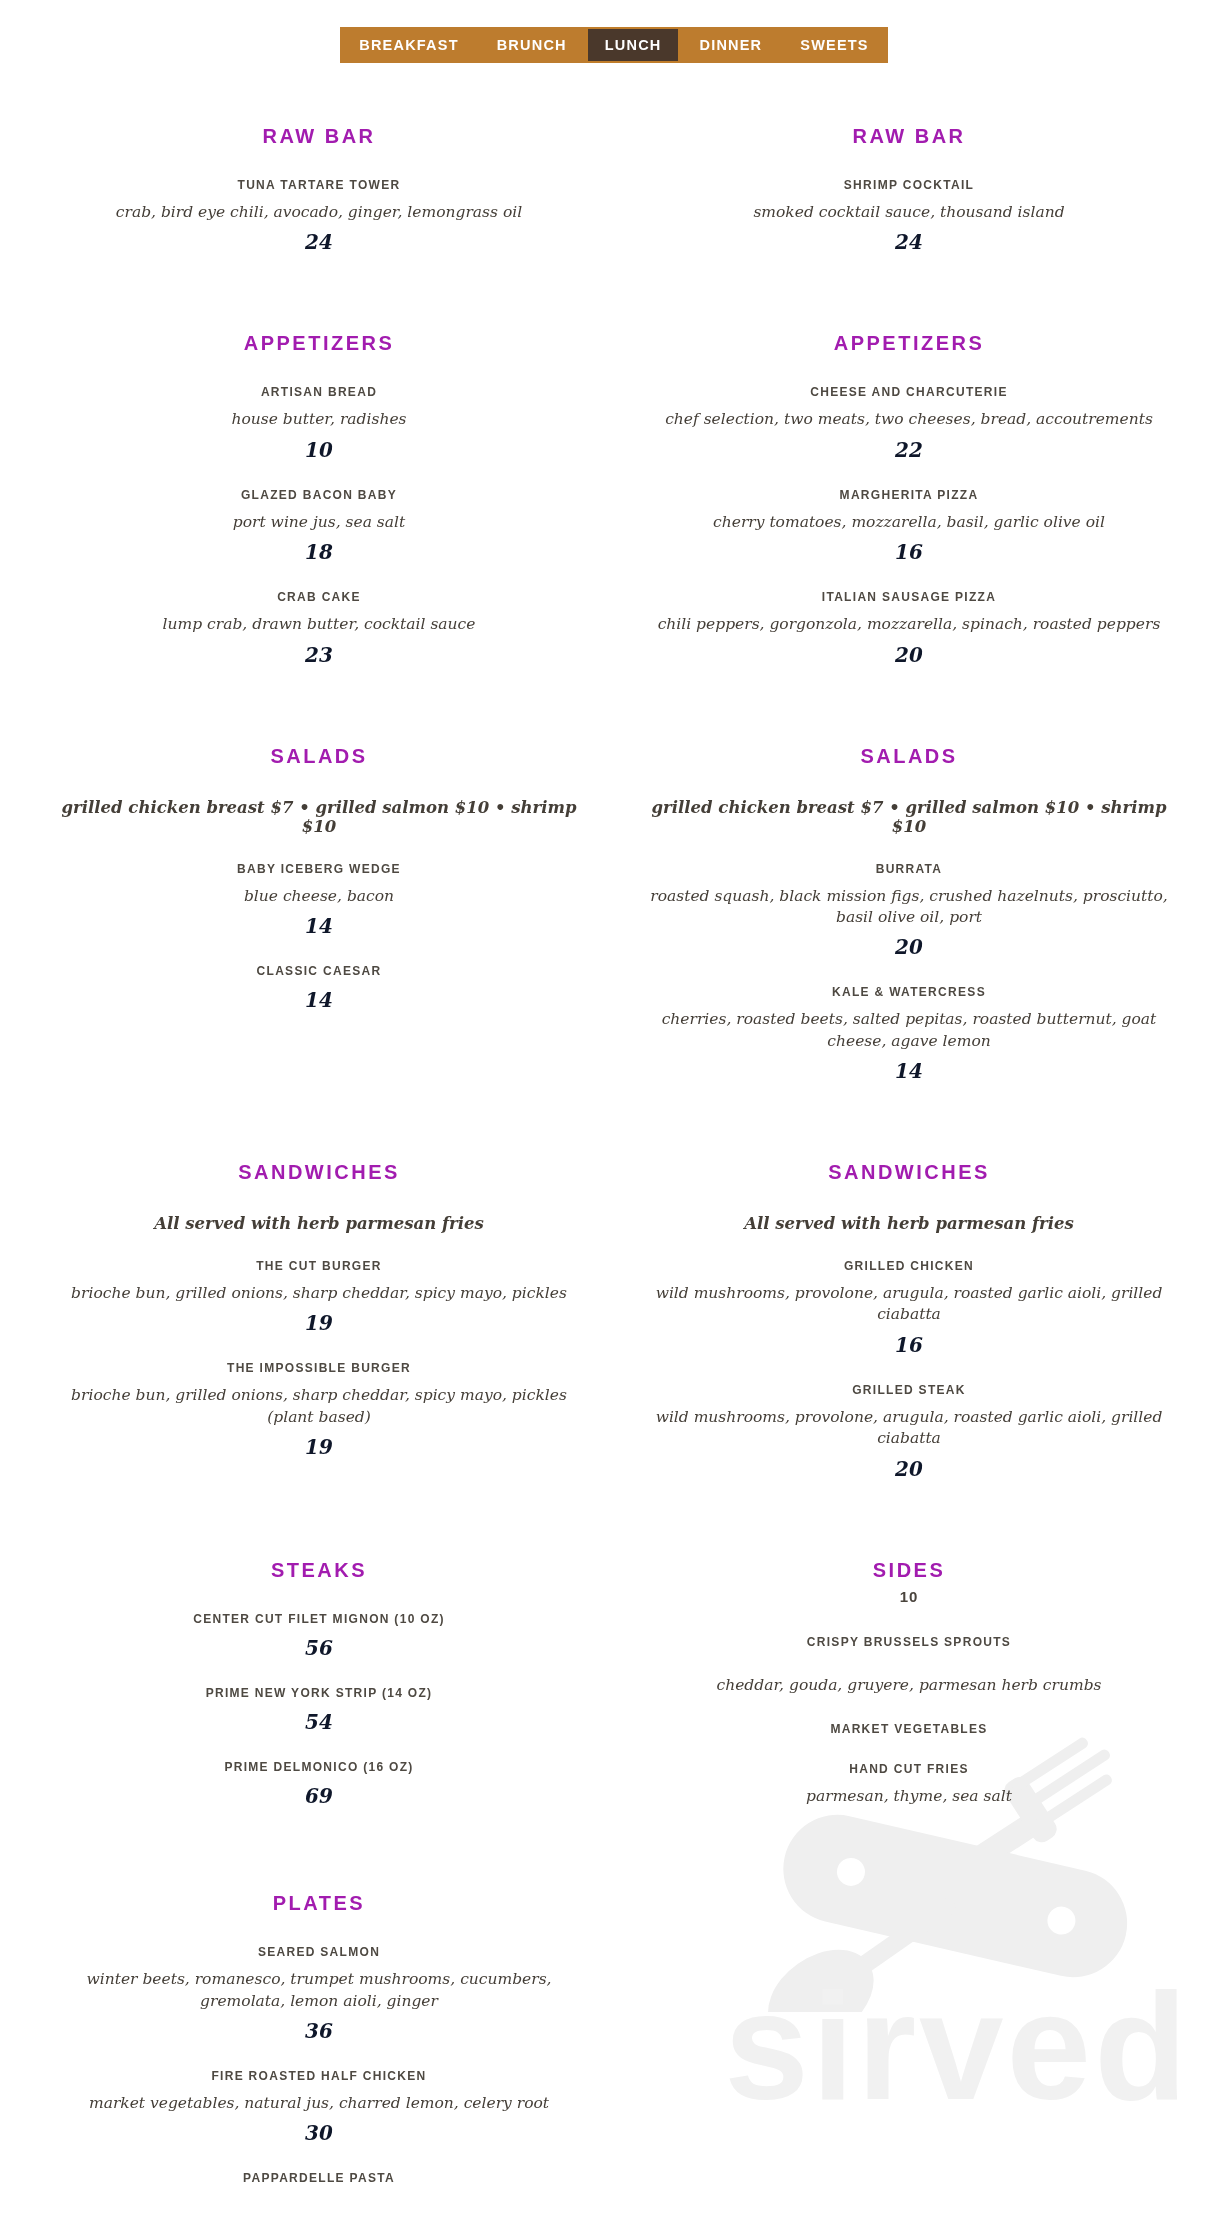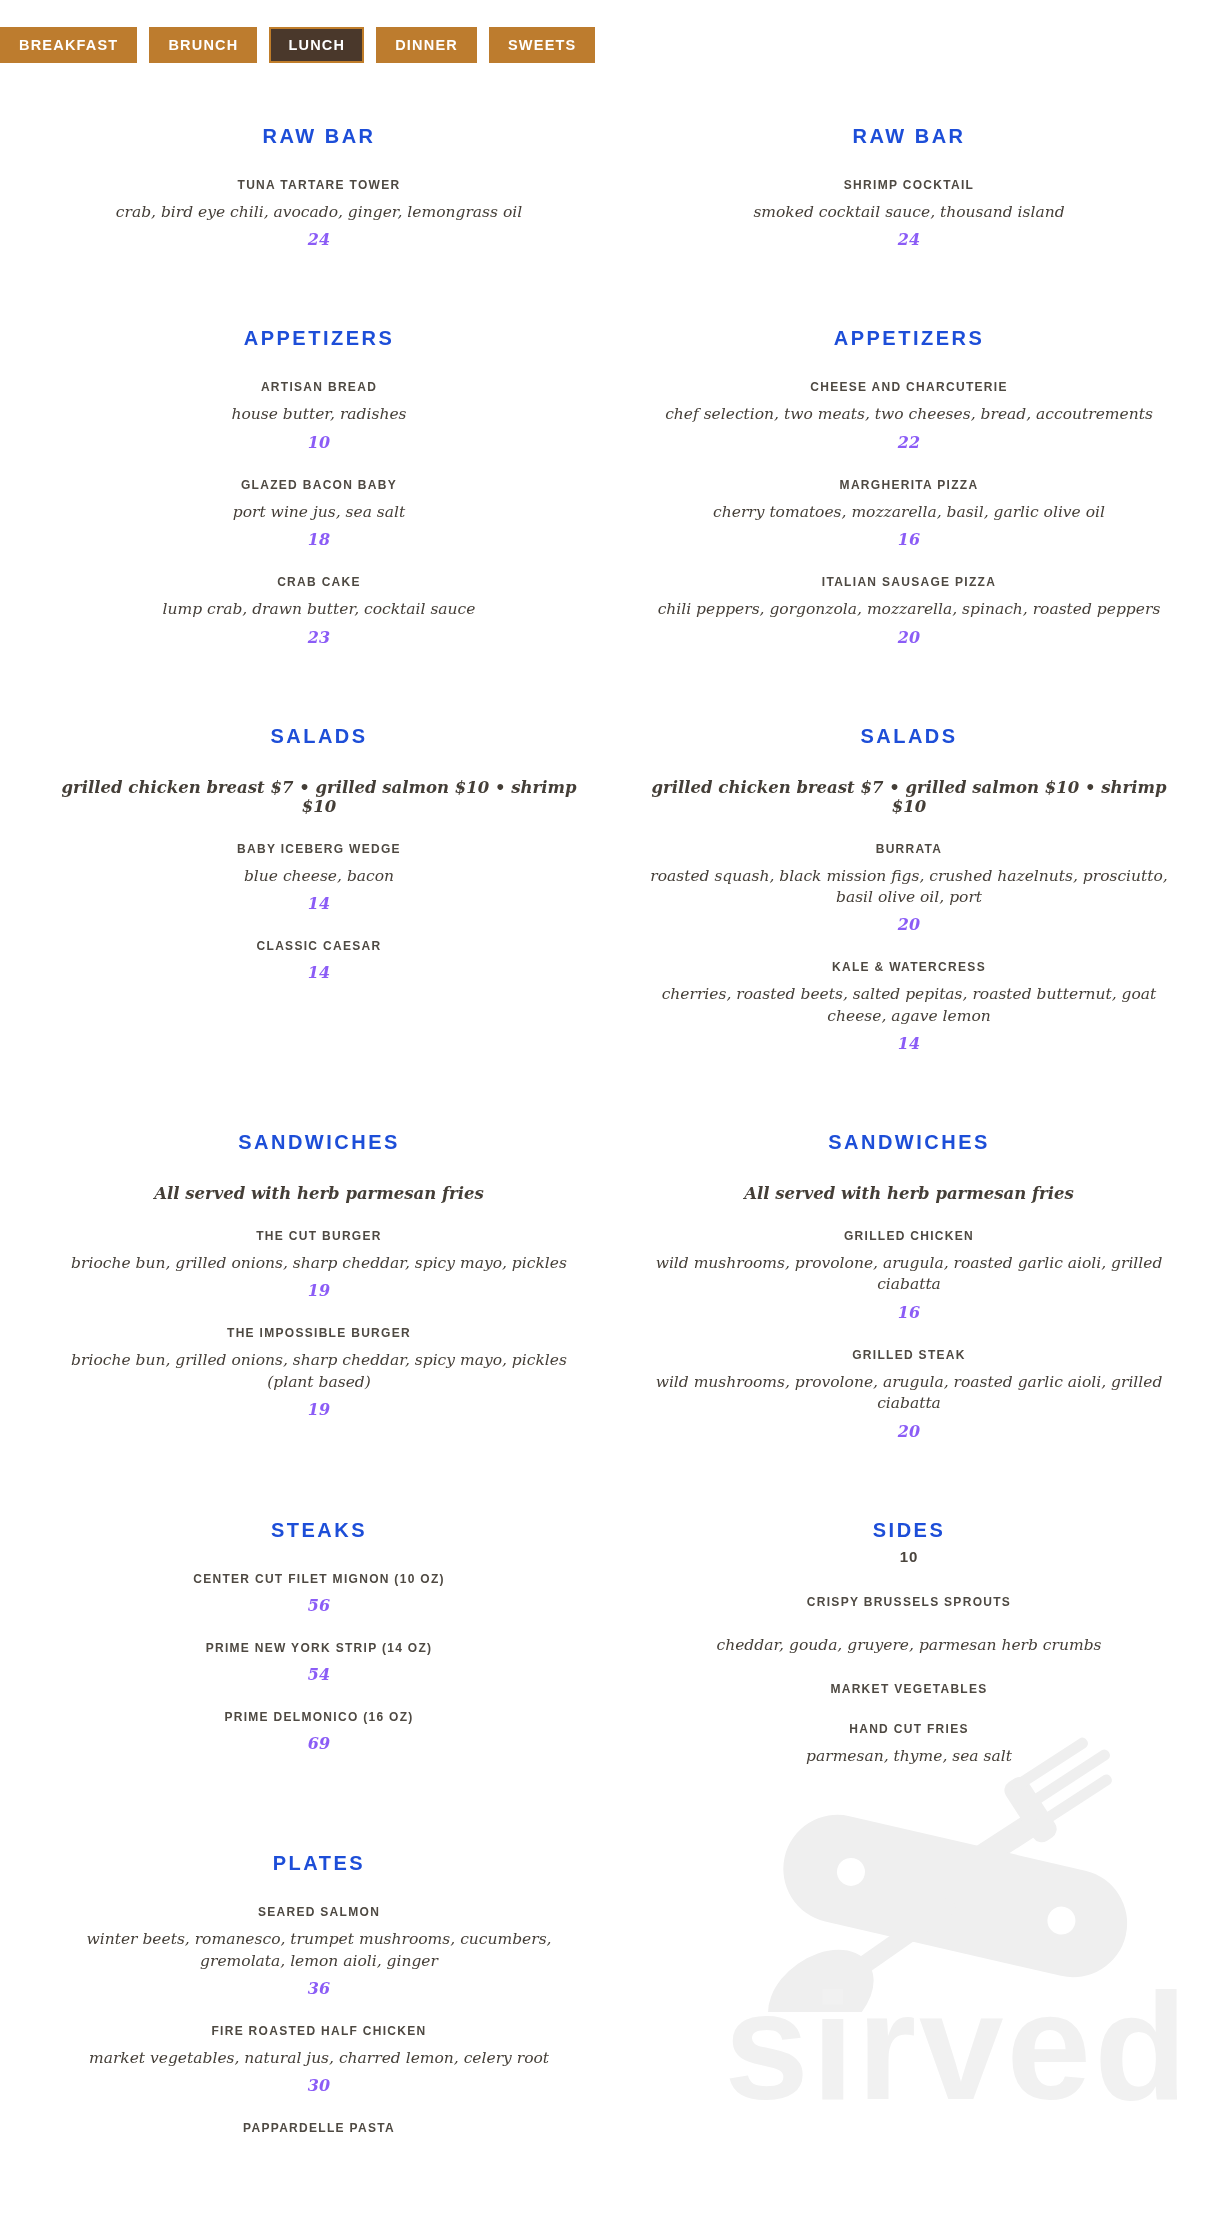--- a/index.html
+++ b/index.html
@@ -1,36 +1,36 @@
 <!DOCTYPE html>
 <html><head>
 <meta charset="utf-8">
 <style>
   html,body{margin:0;padding:0;background:#ffffff;}
   .page{position:relative;width:1228px;min-height:2227px;background:#ffffff;overflow:hidden;
         font-family:"Liberation Sans",sans-serif;}
   
-  .tabs{position:relative;z-index:2;display:flex;justify-content:flex-start;gap:12px;padding-top:27px;}
+  .tabs{position:relative;z-index:2;display:flex;justify-content:center;padding-top:27px;}
   .tab{display:inline-block;padding:8px 17px;font-weight:700;font-size:14.5px;letter-spacing:1.2px;
        color:#ffffff;background:#bd7c2e;border:2px solid #bd7c2e;cursor:pointer;user-select:none;}
   .tab.active{background:#4a382b;border-color:#c07d2a;}
   
   .menu{position:relative;z-index:1;display:grid;grid-template-columns:590px 590px;
         justify-content:center;margin-top:62px;}
   .menu-section{text-align:center;padding:0 14px;margin-bottom:78px;}
-  .sec-h{font-size:20px;font-weight:700;letter-spacing:2.5px;color:#1d4ed8;margin:0 0 30px;}
+  .sec-h{font-size:20px;font-weight:700;letter-spacing:2.5px;color:#a21caf;margin:0 0 30px;}
   .sec-note{font-family:"DejaVu Serif",serif;font-style:italic;font-weight:700;font-size:16.5px;
             color:#443e37;margin:0 16px 26px;}
   .sec-price{font-size:15px;font-weight:700;letter-spacing:1px;color:#4a443d;margin:-24px 0 30px;}
   .item{margin-bottom:26px;}
   .item:last-child{margin-bottom:0;}
   .item-name{font-size:12px;font-weight:700;letter-spacing:1.3px;color:#4e4942;margin:0 0 10px;}
   .item-desc{font-family:"DejaVu Serif",serif;font-style:italic;font-size:15.5px;color:#443e37;
              line-height:1.38;max-width:545px;margin:0 auto 7px;}
-  .item-price{font-family:"DejaVu Serif",serif;font-style:italic;font-weight:700;font-size:16px;color:#8b5cf6;}
+  .item-price{font-family:"DejaVu Serif",serif;font-style:italic;font-weight:700;font-size:20px;color:#0f172a;}
   
   .watermark{position:absolute;top:1712px;right:38px;z-index:0;display:flex;flex-direction:column;
              align-items:flex-end;pointer-events:none;}
   .wm-text{font-size:152px;font-weight:700;color:#f1f1f1;letter-spacing:3px;line-height:1;
            margin-top:-42px;font-family:"Liberation Sans",sans-serif;}
 </style>
 </head>
 <body>
 
 <div class="page">

